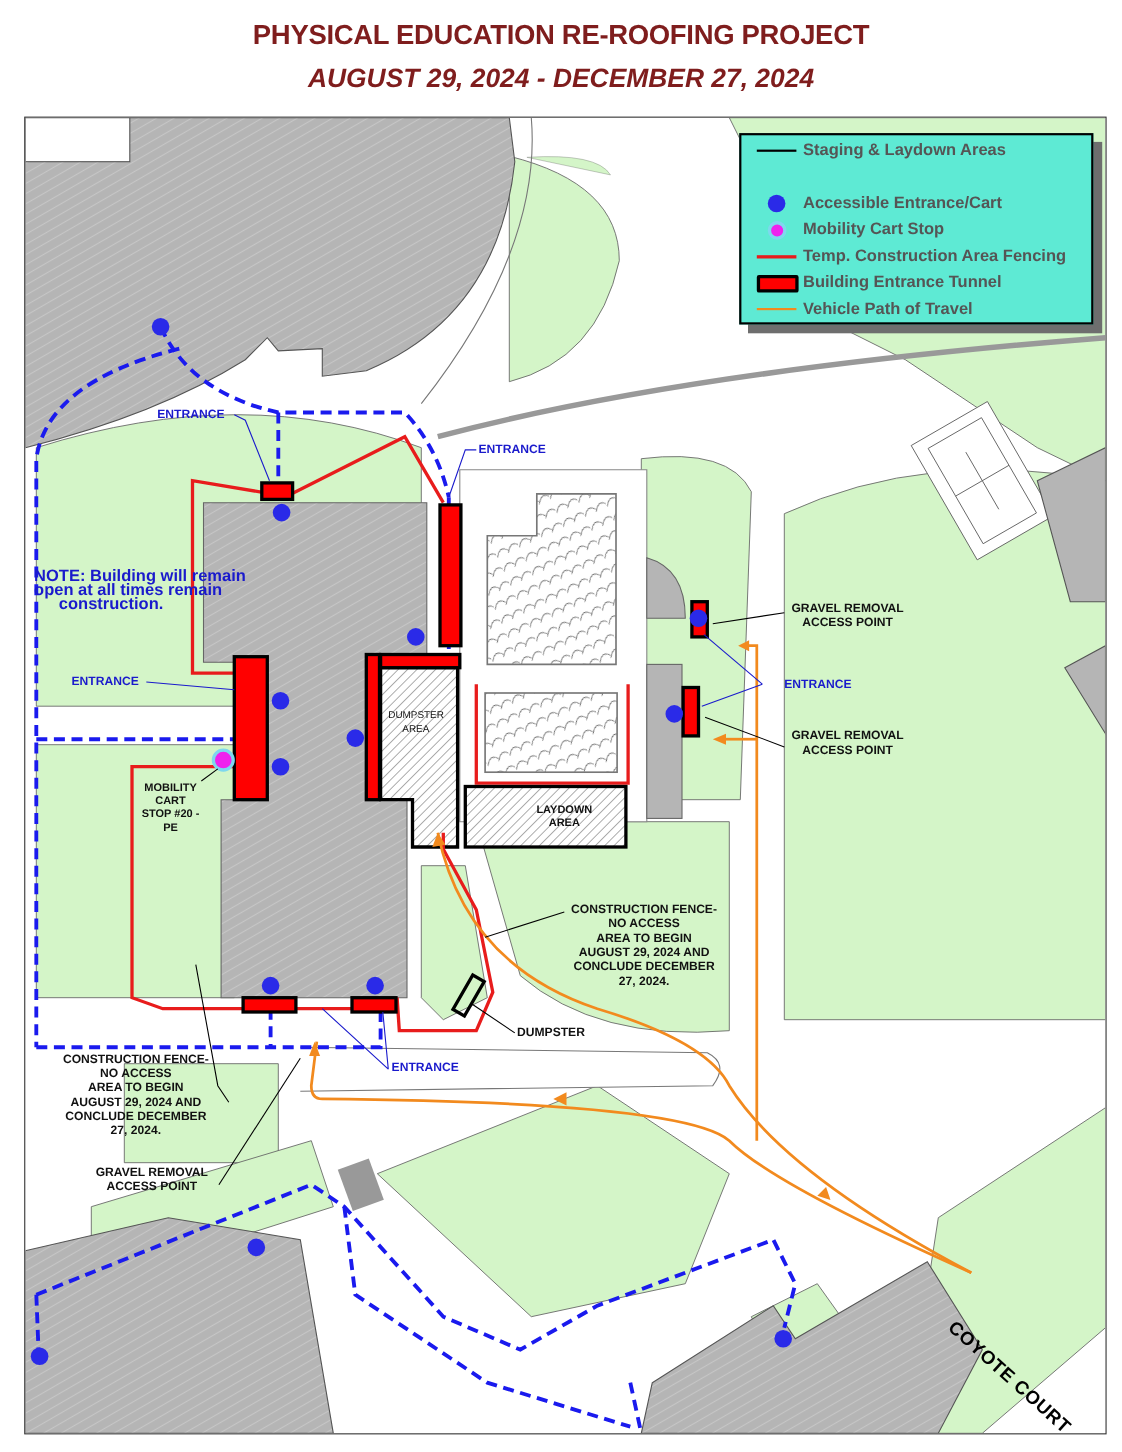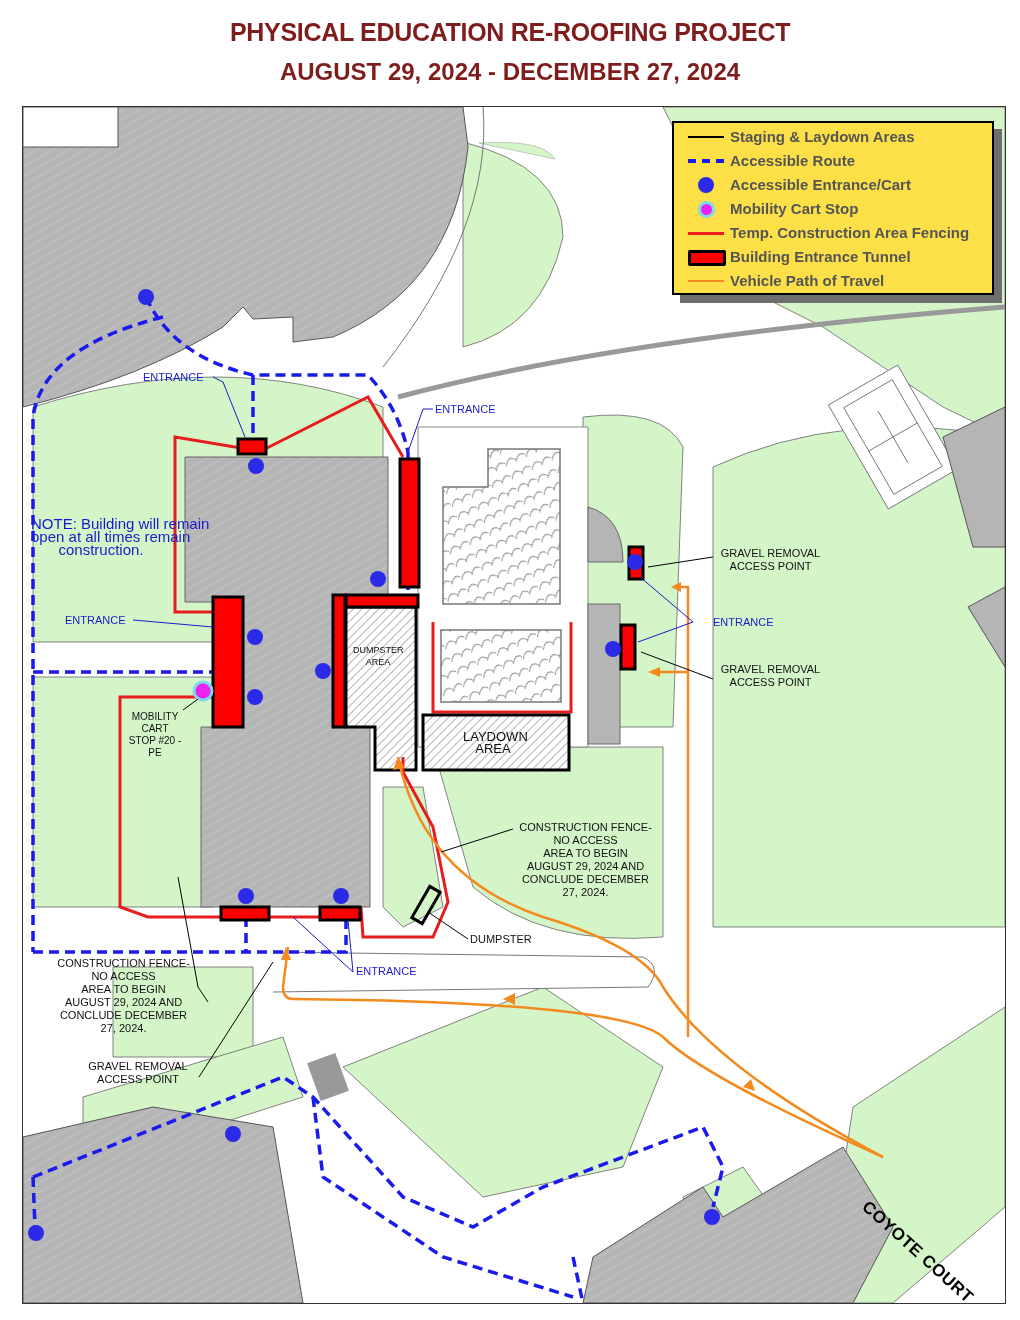--- a/index.html
+++ b/index.html
@@ -1,24 +1,24 @@
 <!DOCTYPE html>
 <html><head>
 <meta charset="utf-8">
 <style>
   html,body{margin:0;padding:0;background:#fff;}
   body{width:1020px;height:1320px;position:relative;overflow:hidden;font-family:"Liberation Sans",sans-serif;}
   .title{position:absolute;left:0;width:1020px;text-align:center;color:#7f1d1d;font-weight:bold;}
   .t1{top:18px;font-size:25px;letter-spacing:-0.3px;}
-  .t2{top:58px;font-size:24px;}
+  .t2{top:58px;font-size:24px;font-style:italic;}
   #map{position:absolute;left:22px;top:106px;width:982px;height:1196px;border:1.5px solid #333;overflow:hidden;background:#fff;}
   svg{position:absolute;left:0;top:0;}
-  .lbl{position:absolute;font-weight:normal;font-size:11px;line-height:13px;text-align:center;color:#111;white-space:nowrap;}
+  .lbl{position:absolute;font-weight:bold;font-size:11px;line-height:13px;text-align:center;color:#111;white-space:nowrap;}
   .blue{color:#1a1acc;}
-  .legend{position:absolute;left:649px;top:14px;width:318px;height:170px;background:#fde047;border:2.5px solid #000;box-shadow:8px 8px 0 #6e6e6e;}
+  .legend{position:absolute;left:649px;top:14px;width:318px;height:170px;background:#5eead4;border:2.5px solid #000;box-shadow:8px 8px 0 #6e6e6e;}
   .lg-row{position:absolute;left:0;height:24px;width:100%;}
   .lg-sym{position:absolute;left:14px;top:4px;width:40px;height:16px;}
   .lg-txt{position:absolute;left:56px;top:3px;font-size:15px;font-weight:bold;color:#555;white-space:nowrap;}
   .coyote{position:absolute;left:848px;top:1090px;font-weight:bold;font-size:17px;color:#000;transform:rotate(42deg);transform-origin:left top;white-space:nowrap;letter-spacing:0.5px;}
 </style>
 </head>
 <body>
 
 <div class="title t1">PHYSICAL EDUCATION RE-ROOFING PROJECT</div>
 <div class="title t2">AUGUST 29, 2024 - DECEMBER 27, 2024</div>
@@ -179,26 +179,20 @@
     </g>
   </svg>
 
   <div class="legend">
     <div class="lg-row" style="top:2px">
       <div class="lg-sym">
           <div style="position:absolute;left:0;top:7px;width:36px;height:2px;background:#000"></div>
         </div>
       <span class="lg-txt">Staging &amp; Laydown Areas</span>
     </div>
-    <div class="lg-row" style="top:26px">
-      <div class="lg-sym">
-          <div style="position:absolute;left:0;top:6px;width:36px;height:0;border-top:4px dashed #1a1aee"></div>
-        </div>
-      <span class="lg-txt">Accessible Route</span>
-    </div>
     <div class="lg-row" style="top:50px">
       <div class="lg-sym">
           <div style="position:absolute;left:10px;top:0;width:16px;height:16px;border-radius:50%;background:#2a2ae8"></div>
         </div>
       <span class="lg-txt">Accessible Entrance/Cart</span>
     </div>
     <div class="lg-row" style="top:74px">
       <div class="lg-sym">
           <div style="position:absolute;left:10px;top:0;width:11px;height:11px;border-radius:50%;background:#ee22ee;border:3px solid #7ed8ee"></div>
         </div>
@@ -240,21 +234,21 @@
     <div>MOBILITY</div>
     <div>CART</div>
     <div>STOP #20 -</div>
     <div>PE</div>
   </div>
 
   <div class="lbl" style="left:330px;top:537px;width:50px;font-size:9px;line-height:12px;font-weight:normal">
     <div>DUMPSTER</div>
     <div>AREA</div>
   </div>
-  <div class="lbl" style="left:440px;top:624px;width:60px;font-size:13px;line-height:12px;font-weight:normal">
+  <div class="lbl" style="left:460px;top:624px;width:60px;font-size:10px;line-height:12px;font-weight:bold">
     <div>LAYDOWN</div>
     <div>AREA</div>
   </div>
 
   <div class="lbl" style="left:690px;top:440px;width:115px">
     <div>GRAVEL REMOVAL</div>
     <div>ACCESS POINT</div>
   </div>
   <div class="lbl" style="left:690px;top:556px;width:115px">
     <div>GRAVEL REMOVAL</div>

